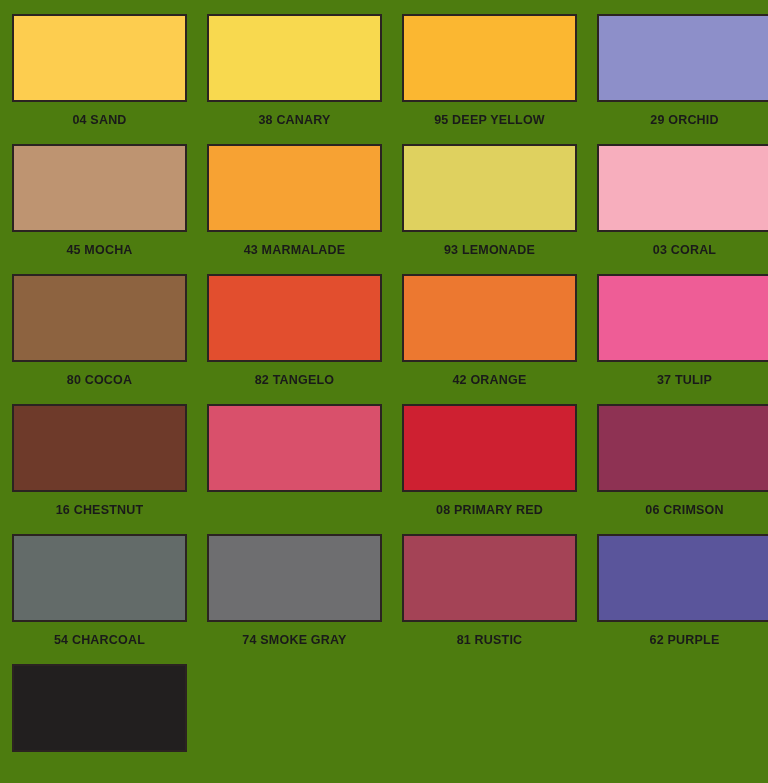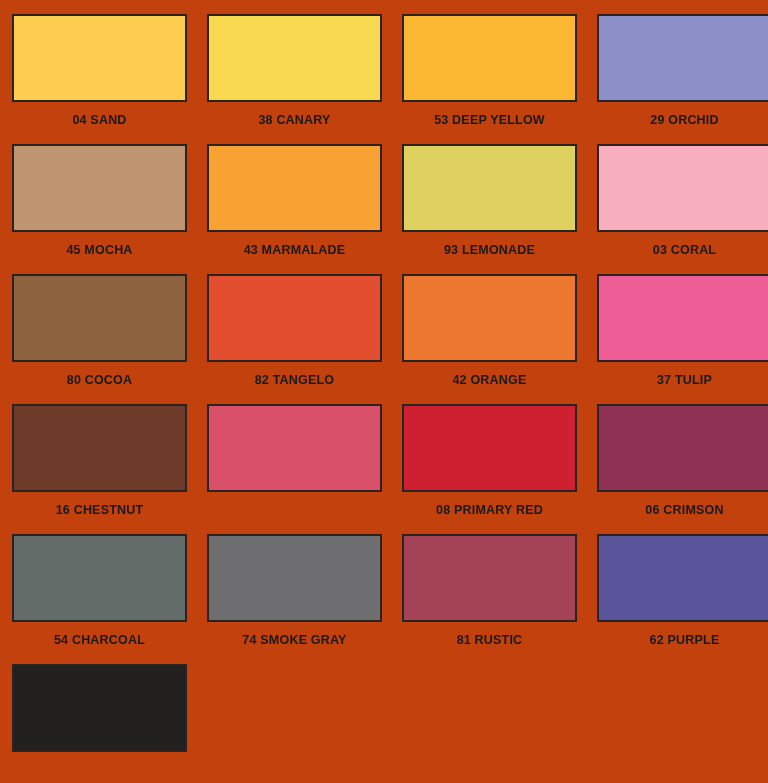--- a/index.html
+++ b/index.html
@@ -13,21 +13,21 @@
     height: 783px;
     font-family: "Liberation Sans", sans-serif;
     -webkit-font-smoothing: antialiased;
     overflow: hidden;
   }
   .chart-sheet {
     width: 768px;
     height: 783px;
     box-sizing: border-box;
     padding: 14px 10px 0 12px;
-    background: #c2410c;
+    background: #4d7c0f;
   }
   .swatch-grid {
     display: grid;
     grid-template-columns: repeat(4, 175px);
     column-gap: 20px;
     row-gap: 0px;
     align-content: start;
   }
   .swatch-cell {
     width: 175px;
@@ -70,21 +70,21 @@
       <div class="swatch-cell">
         <div class="swatch-chip" style="background-color: rgb(253, 205, 79);"></div>
         <div class="swatch-label">04 SAND</div>
       </div>
       <div class="swatch-cell">
         <div class="swatch-chip" style="background-color: rgb(248, 217, 79);"></div>
         <div class="swatch-label">38 CANARY</div>
       </div>
       <div class="swatch-cell">
         <div class="swatch-chip" style="background-color: rgb(251, 183, 49);"></div>
-        <div class="swatch-label">53 DEEP YELLOW</div>
+        <div class="swatch-label">95 DEEP YELLOW</div>
       </div>
       <div class="swatch-cell">
         <div class="swatch-chip" style="background-color: rgb(141, 143, 201);"></div>
         <div class="swatch-label">29 ORCHID</div>
       </div>
       <div class="swatch-cell">
         <div class="swatch-chip" style="background-color: rgb(190, 148, 113);"></div>
         <div class="swatch-label">45 MOCHA</div>
       </div>
       <div class="swatch-cell">

